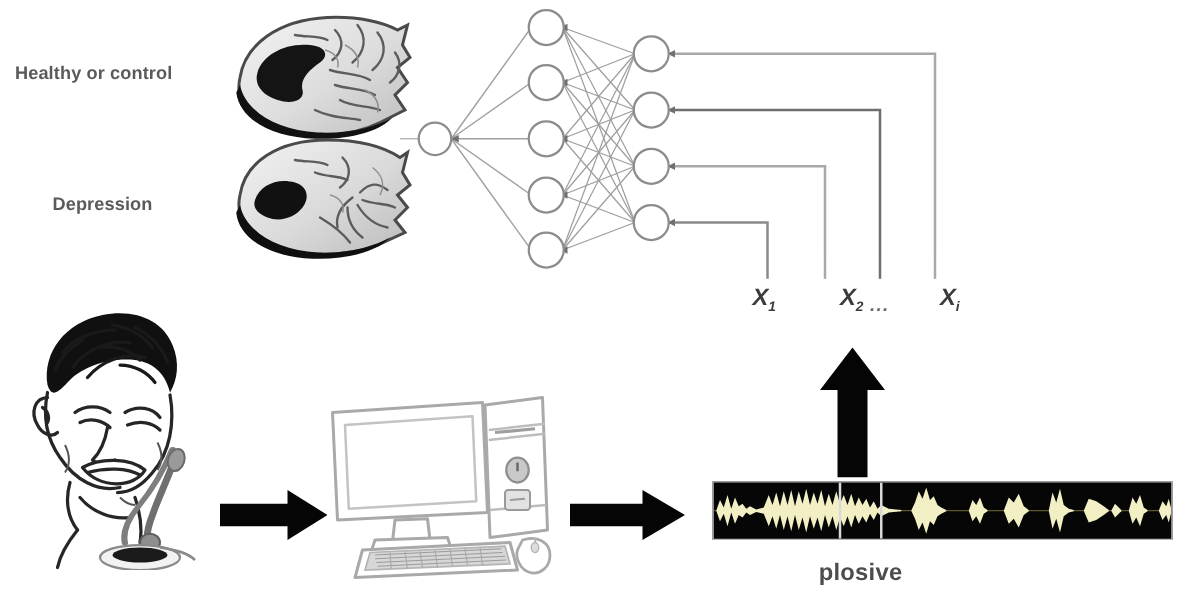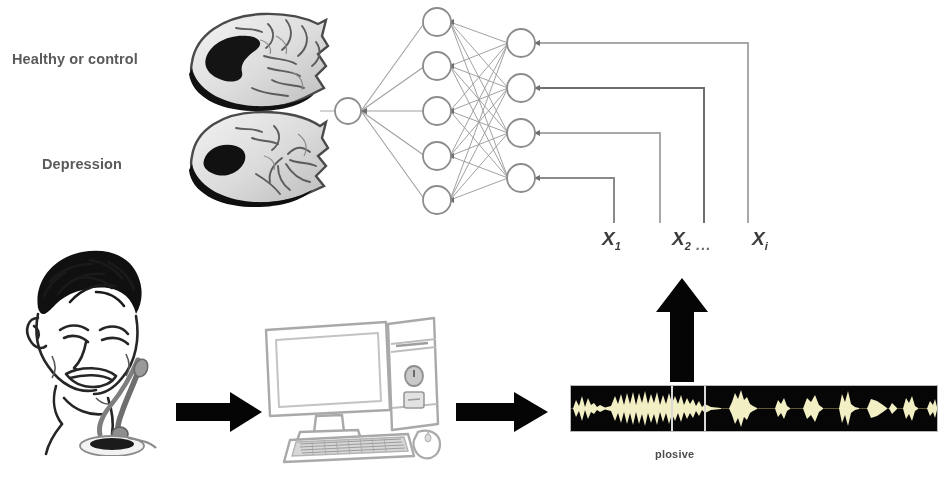--- a/index.html
+++ b/index.html
@@ -32,21 +32,21 @@
   #x-ellipsis{font-size:15px;color:#6a6a6a;font-weight:700;letter-spacing:1px;}
 
   
   #waveform-panel{
     left:570px;top:385px;width:368px;height:47px;
     background:#060606;border:1px solid #b9b9b9;box-sizing:border-box;
     overflow:hidden;
   }
   #waveform-panel svg{display:block;}
   #plosive-label{
-    left:655px;top:448px;font-size:11px;font-weight:700;color:#4d4d4d;
+    left:655px;top:448px;font-size:19px;font-weight:700;color:#4d4d4d;
     letter-spacing:.2px;
   }
   .seg-sep{position:absolute;top:0;width:2px;height:100%;background:#d9d9d9;}
 </style>
 </head>
 <body>
 
 <div id="stage">
 
   <div class="abs class-label" id="label-healthy">Healthy or control</div>

